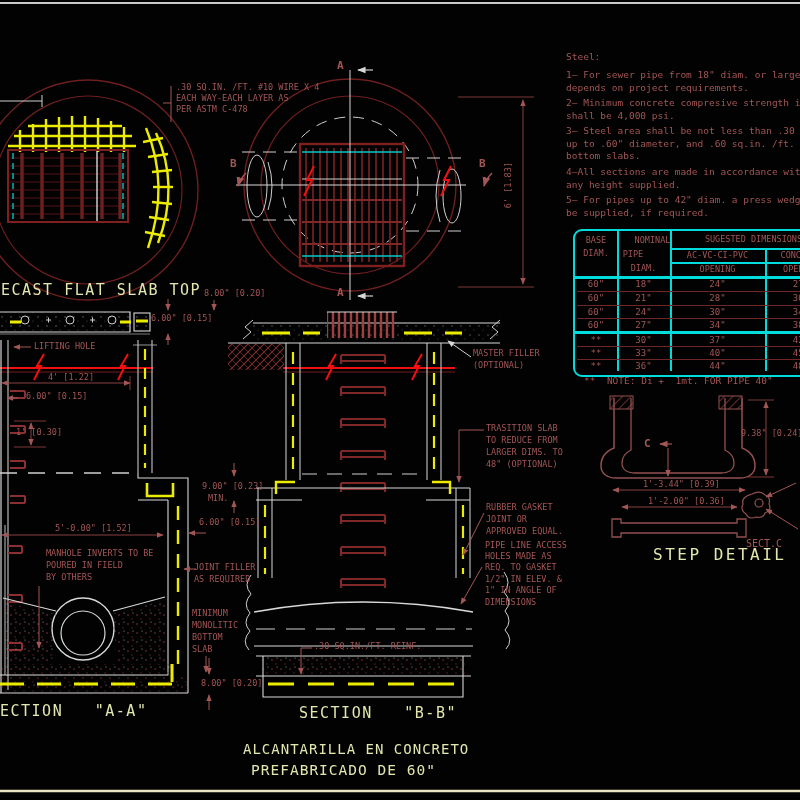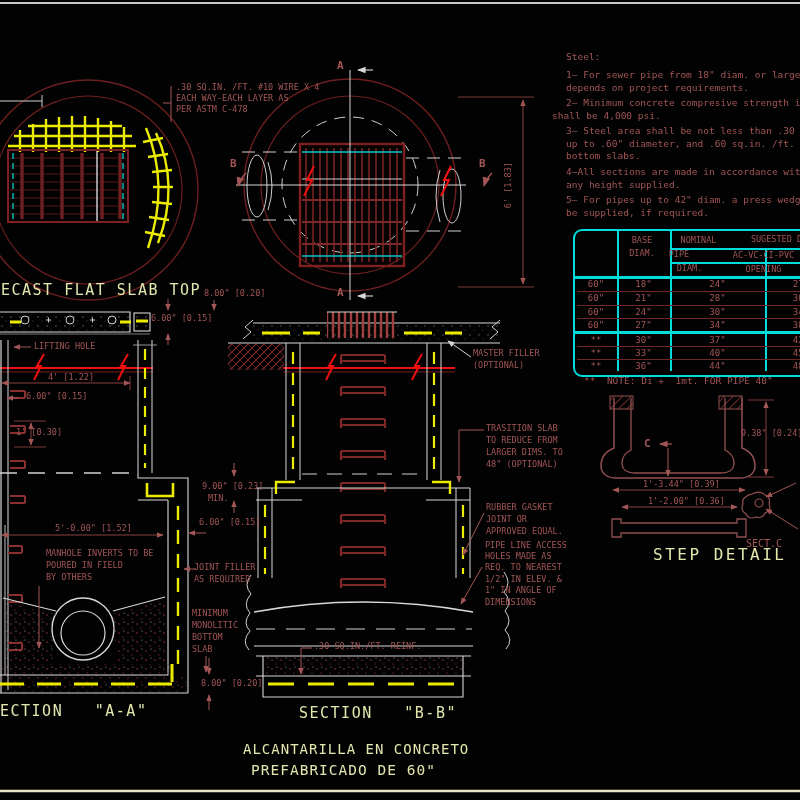--- a/index.html
+++ b/index.html
@@ -10,21 +10,21 @@
   .ttl{position:absolute;color:#e3e7ad;font-size:15px;letter-spacing:1.5px;white-space:pre;}
   .mk{position:absolute;color:#a35656;font-size:11px;font-weight:bold;}
   .tbl{position:absolute;left:573px;top:229px;width:262px;height:144px;border:2px solid #00dcdc;border-radius:9px;}
   .cy{position:absolute;background:#00dcdc;}
   .v{width:1.5px;}
   .h{height:1.5px;}
   .rr{position:absolute;left:2px;width:258px;height:1px;background:#6e2626;}
   .trow{position:absolute;left:0;width:262px;display:flex;text-align:center;color:#a35656;font-size:9px;}
   .trow span{display:block;}
   .c1{width:42px;} .c2{width:53px;} .c3{width:95px;} .c4{width:72px;}
-  .th{position:absolute;color:#a35656;font-size:8.5px;text-align:center;white-space:pre;padding-left:46px;}
+  .th{position:absolute;color:#a35656;font-size:8.5px;text-align:center;white-space:pre;}
 </style>
 </head>
 <body>
 
 <svg id="cv" width="800" height="800" viewBox="0 0 800 800">
   <defs>
     <marker id="ar" viewBox="0 0 10 10" refX="9" refY="5" markerWidth="7" markerHeight="7" orient="auto-start-reverse">
         <path d="M0,1L10,5L0,9z" fill="#a35656"></path>
       </marker>
     <marker id="arw" viewBox="0 0 10 10" refX="9" refY="5" markerWidth="7" markerHeight="7" orient="auto-start-reverse">
@@ -354,21 +354,21 @@
 <div class="mk" style="left:337px;top:59px">A</div>
 <div class="mk" style="left:337px;top:286px">A</div>
 <div class="mk" style="left:230px;top:157px">B</div>
 <div class="mk" style="left:479px;top:157px">B</div>
 <div class="t" style="left:473px;top:180px;width:70px;text-align:center;transform:rotate(-90deg)">6' [1.83]</div>
 
 <div class="t t2" style="left:566px;top:51px">Steel:</div>
 <div class="t t2" style="left:566px;top:69px">1— For sewer pipe from 18" diam. or larger optio</div>
 <div class="t t2" style="left:566px;top:82px">depends on project requirements.</div>
 <div class="t t2" style="left:566px;top:97px">2— Minimum concrete compresive strength in all s</div>
-<div class="t t2" style="left:552px;top:110px">shall be 4,000 psi.</div>
+<div class="t t2" style="left:566px;top:110px">shall be 4,000 psi.</div>
 <div class="t t2" style="left:566px;top:125px">3— Steel area shall be not less than .30 sq.in. /</div>
 <div class="t t2" style="left:566px;top:138px">up to .60" diameter, and .60 sq.in. /ft. in larger</div>
 <div class="t t2" style="left:566px;top:150px">bottom slabs.</div>
 <div class="t t2" style="left:566px;top:166px">4—All sections are made in accordance with ASTM</div>
 <div class="t t2" style="left:566px;top:179px">any height supplied.</div>
 <div class="t t2" style="left:566px;top:194px">5— For pipes up to 42" diam. a press wedge con</div>
 <div class="t t2" style="left:566px;top:207px">be supplied, if required.</div>
 
 <div class="tbl">
   <div class="cy v" style="left:42px;top:0;height:140px"></div>
@@ -464,21 +464,21 @@
 <div class="t" style="left:473px;top:360px">(OPTIONAL)</div>
 <div class="t" style="left:486px;top:423px">TRASITION SLAB</div>
 <div class="t" style="left:486px;top:435px">TO REDUCE FROM</div>
 <div class="t" style="left:486px;top:447px">LARGER DIMS. TO</div>
 <div class="t" style="left:486px;top:459px">48" (OPTIONAL)</div>
 <div class="t" style="left:486px;top:502px">RUBBER GASKET</div>
 <div class="t" style="left:486px;top:514px">JOINT OR</div>
 <div class="t" style="left:486px;top:526px">APPROVED EQUAL.</div>
 <div class="t" style="left:485px;top:540px">PIPE LINE ACCESS</div>
 <div class="t" style="left:485px;top:551px">HOLES MADE AS</div>
-<div class="t" style="left:485px;top:562px">REQ. TO NEAREST</div>
+<div class="t" style="left:485px;top:562px">REQ. TO GASKET</div>
 <div class="t" style="left:485px;top:574px">1/2" IN ELEV. &amp;</div>
 <div class="t" style="left:485px;top:585px">1" IN ANGLE OF</div>
 <div class="t" style="left:485px;top:597px">DIMENSIONS</div>
 <div class="t" style="left:314px;top:641px">.30 SQ.IN./FT. REINF.</div>
 <div class="ttl" style="left:299px;top:704px">SECTION   "B-B"</div>
 
 <div class="mk" style="left:644px;top:437px">C</div>
 <div class="t" style="left:741px;top:428px">9.38" [0.24]</div>
 <div class="t" style="left:643px;top:479px">1'-3.44" [0.39]</div>
 <div class="t" style="left:648px;top:496px">1'-2.00" [0.36]</div>

